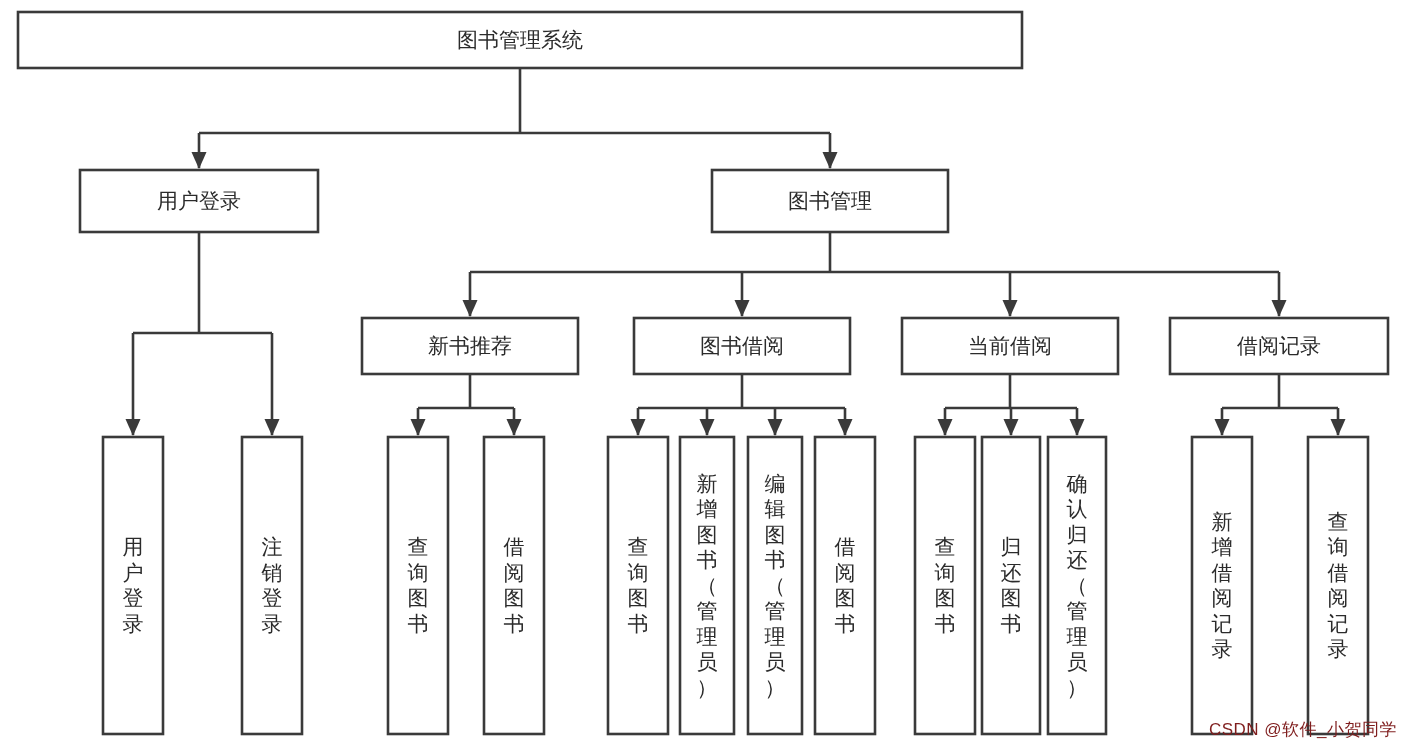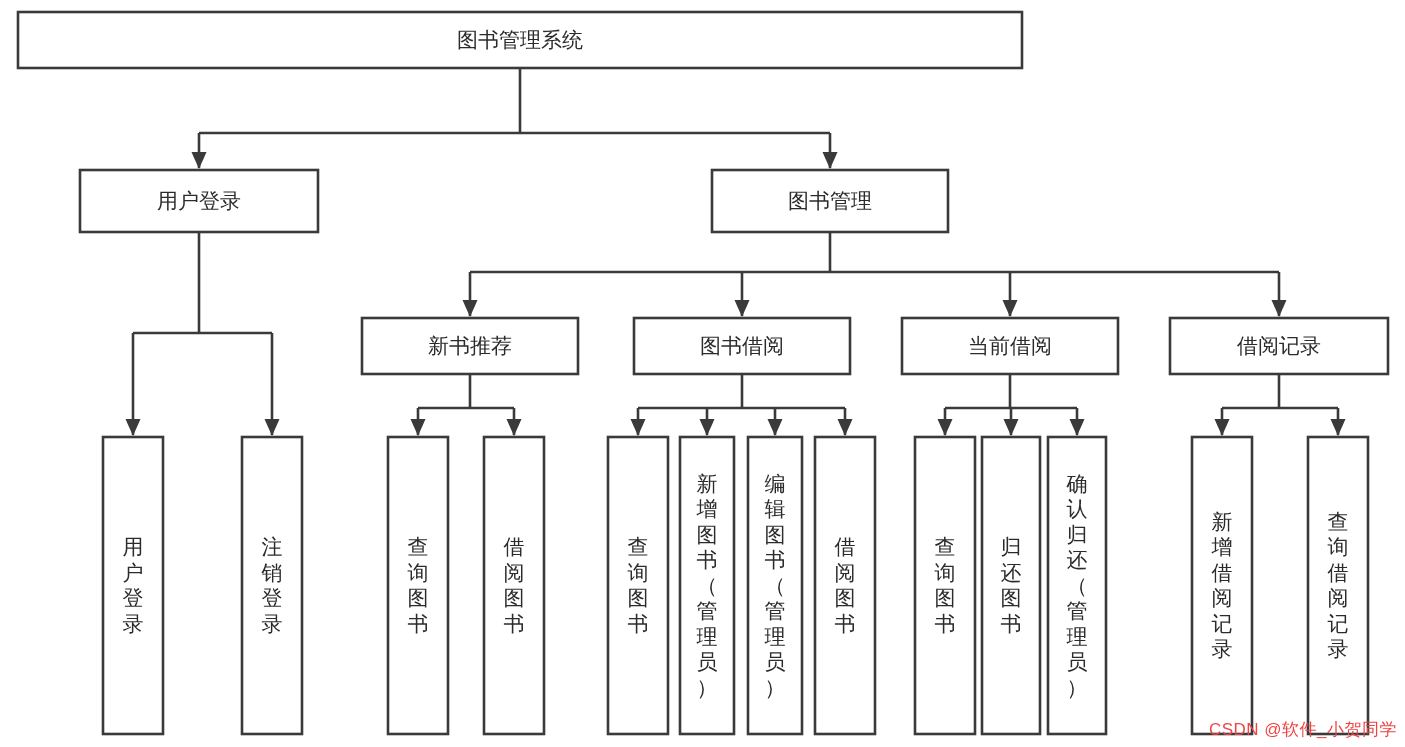--- a/index.html
+++ b/index.html
@@ -53,21 +53,21 @@
     font-size: 21px;
     fill: #2b2b2b;
     text-anchor: middle;
   }
   .watermark {
     position: absolute;
     right: 8px;
     bottom: 6px;
     font-family: "Liberation Sans", "DejaVu Sans", sans-serif;
     font-size: 17px;
-    color: #ef4444;
+    color: #7f1d1d;
     letter-spacing: 0.5px;
     white-space: nowrap;
     pointer-events: none;
     margin-left: 48px;
   }
 </style>
 </head>
 <body>
 
 <div id="diagram-root">

